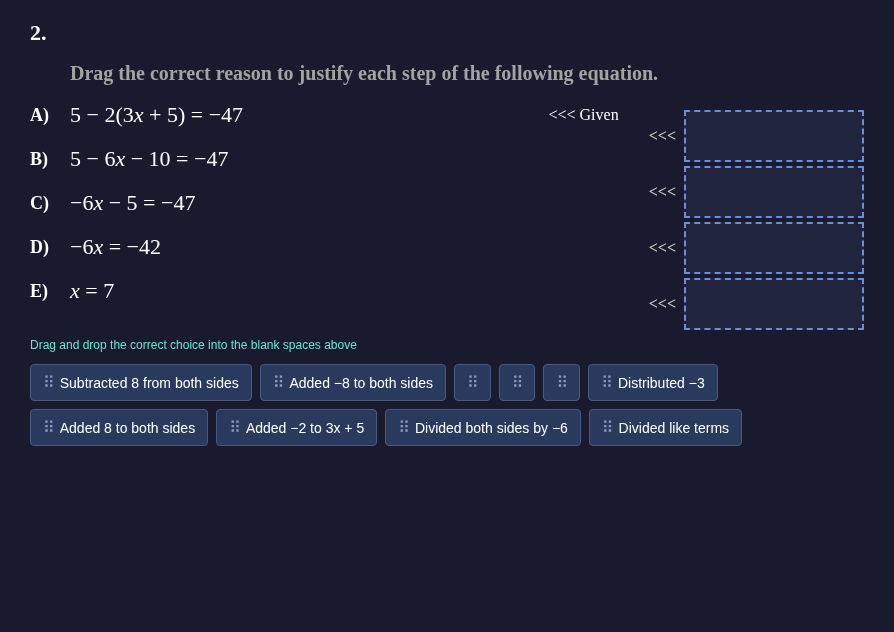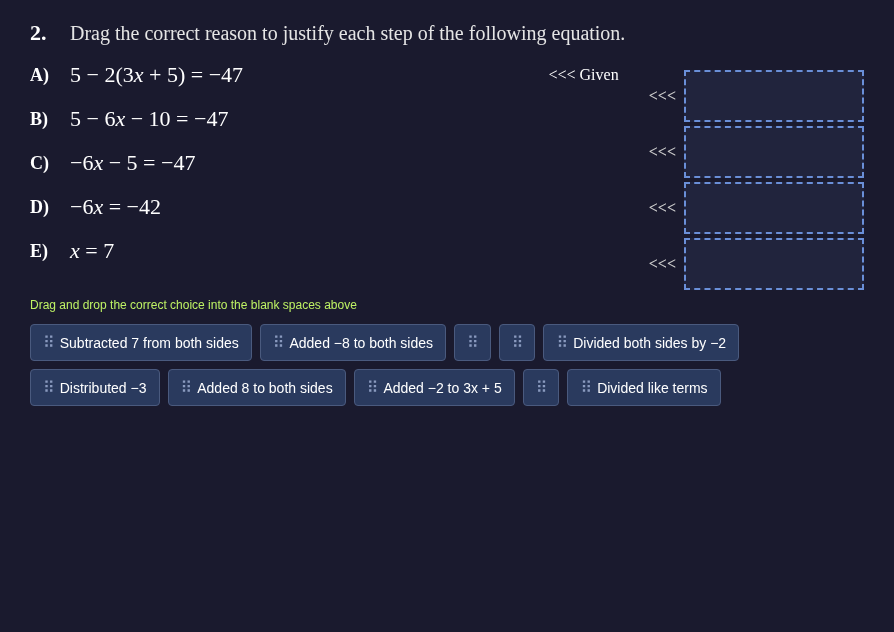--- a/index.html
+++ b/index.html
@@ -24,23 +24,24 @@
       margin-bottom: 16px;
     }
     .question-number {
       font-size: 22px;
       font-weight: bold;
       color: #fff;
       min-width: 30px;
     }
     .question-text {
       font-size: 20px;
-      font-weight: normal;
-      color: #e5e5e5;
+      font-weight: bold;
+      color: #a3a3a3;
       line-height: 1.3;
+      margin-top: 40px;
     }
     .content-area {
       display: flex;
       gap: 30px;
       margin-top: 10px;
       align-items: flex-start;
     }
     .equations-column {
       flex: 1;
     }
@@ -83,21 +84,21 @@
       font-weight: bold;
     }
     .drop-box {
       width: 180px;
       height: 52px;
       border: 2px dashed #6a8fd8;
       background: rgba(100, 130, 200, 0.1);
     }
     .drag-instructions {
       font-size: 12px;
-      color: #bef264;
+      color: #5eead4;
       margin: 8px 0 12px 0;
       font-family: Arial, sans-serif;
     }
     .draggable-options {
       display: flex;
       flex-wrap: wrap;
       gap: 8px;
       max-width: 870px;
     }
     .drag-chip {
@@ -193,58 +194,58 @@
       </div>
     </div>
   </div>
 
   <p class="drag-instructions">Drag and drop the correct choice into the blank spaces above</p>
 
   <div class="draggable-options">
 
     <div class="drag-chip">
       <span class="drag-handle">⠿</span>
-      <span>Subtracted 7 from both sides</span>
+      <span>Subtracted 8 from both sides</span>
     </div>
 
     <div class="drag-chip">
       <span class="drag-handle">⠿</span>
       <span>Added −8 to both sides</span>
     </div>
 
     <div class="drag-chip">
       <span class="drag-handle">⠿</span>
     </div>
 
     <div class="drag-chip">
       <span class="drag-handle">⠿</span>
     </div>
 
     <div class="drag-chip">
       <span class="drag-handle">⠿</span>
-      <span>Divided both sides by −2</span>
     </div>
 
     <div class="drag-chip">
       <span class="drag-handle">⠿</span>
       <span>Distributed −3</span>
     </div>
 
     <div class="drag-chip">
       <span class="drag-handle">⠿</span>
       <span>Added 8 to both sides</span>
     </div>
 
     <div class="drag-chip">
       <span class="drag-handle">⠿</span>
       <span>Added −2 to 3x + 5</span>
     </div>
 
     <div class="drag-chip">
       <span class="drag-handle">⠿</span>
+      <span>Divided both sides by −6</span>
     </div>
 
     <div class="drag-chip">
       <span class="drag-handle">⠿</span>
       <span>Divided like terms</span>
     </div>
 
   </div>
 
 </div>

